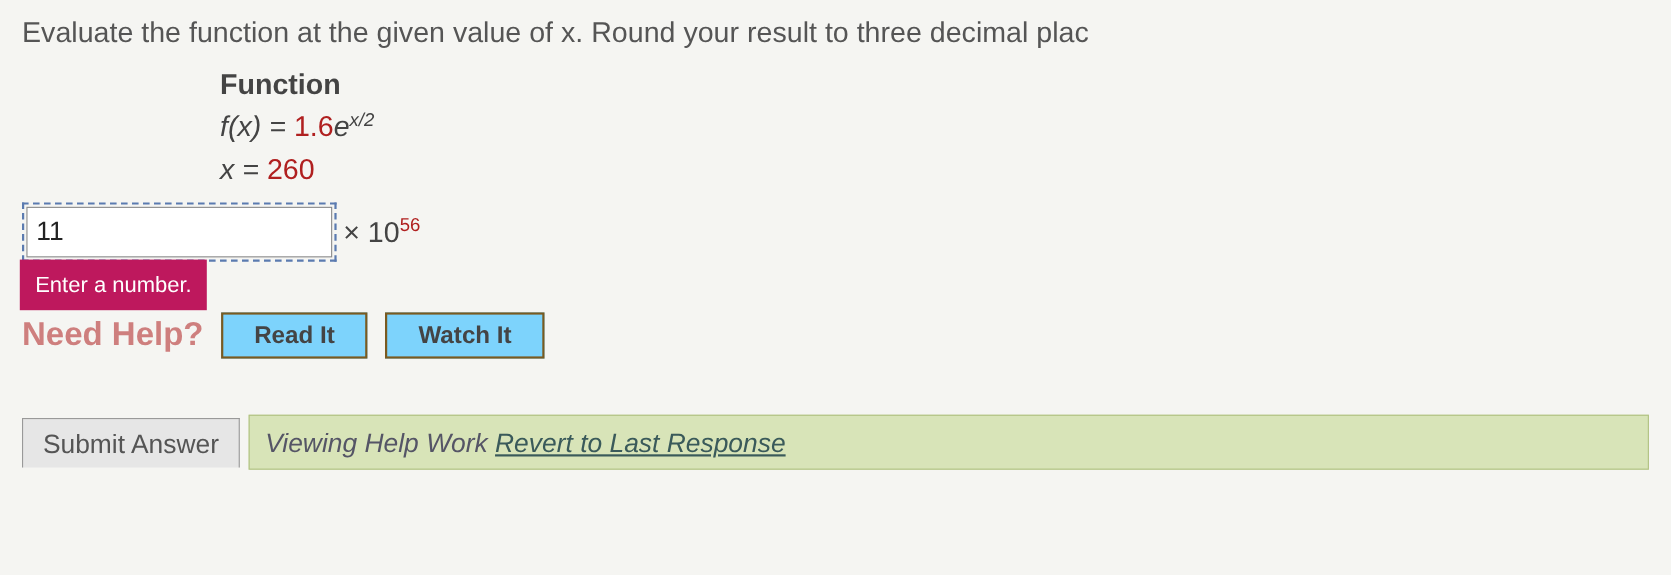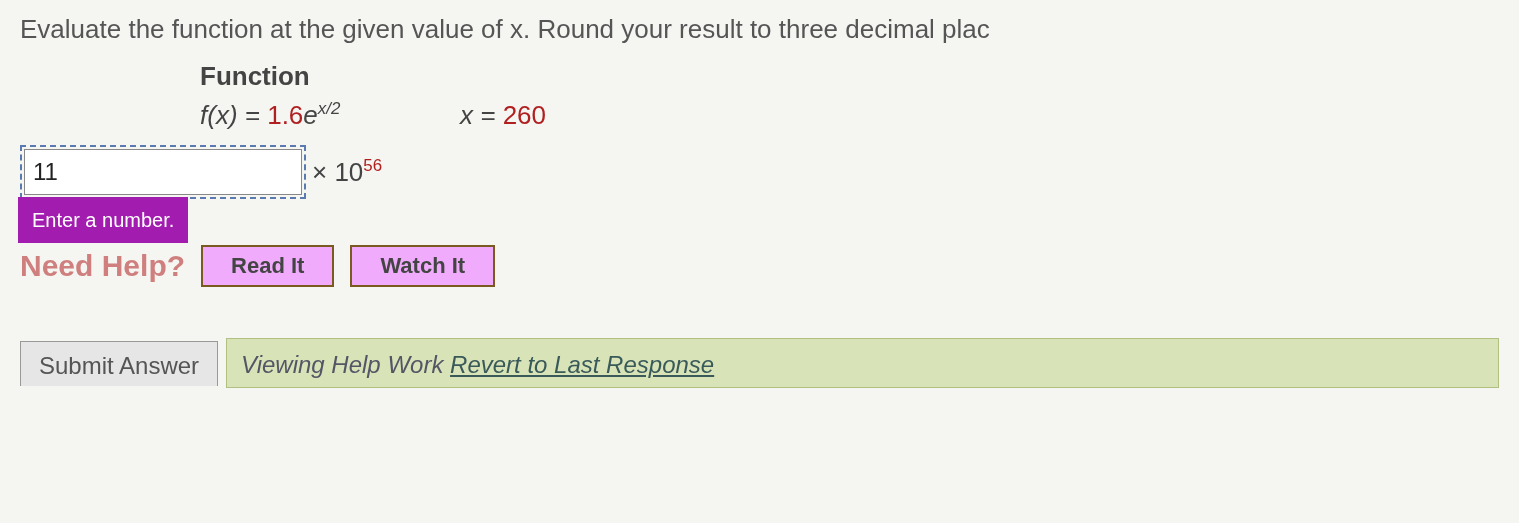--- a/index.html
+++ b/index.html
@@ -13,20 +13,21 @@
     overflow: hidden;
   }
   .prompt {
     color: #555;
     margin-bottom: 8px;
   }
   .table-row {
     display: flex;
     align-items: baseline;
     margin-left: 180px;
+    flex-direction: column;
   }
   .col-function {
     width: 260px;
   }
   .col-value {
     width: 200px;
   }
   .header-label {
     font-weight: bold;
     color: #444;
@@ -74,40 +75,40 @@
   }
   .sci-notation .red-sup {
     color: #b02020;
     font-size: 0.65em;
     vertical-align: super;
   }
   .tooltip {
     position: absolute;
     top: 52px;
     left: -2px;
-    background: #a21caf;
+    background: #be185d;
     color: #fff;
     font-size: 20px;
     padding: 8px 14px;
     white-space: nowrap;
   }
   .help-row {
     margin-top: 44px;
     display: flex;
     align-items: center;
     gap: 16px;
   }
   .need-help {
     font-weight: bold;
     font-size: 30px;
     color: #b02020;
     opacity: 0.55;
   }
   .help-button {
-    background: #f0abfc;
+    background: #7dd3fc;
     border: 2px solid #7a5a20;
     padding: 6px 28px;
     font-size: 22px;
     font-weight: bold;
     color: #444;
     cursor: pointer;
   }
   .bottom-row {
     margin-top: 50px;
     display: flex;

